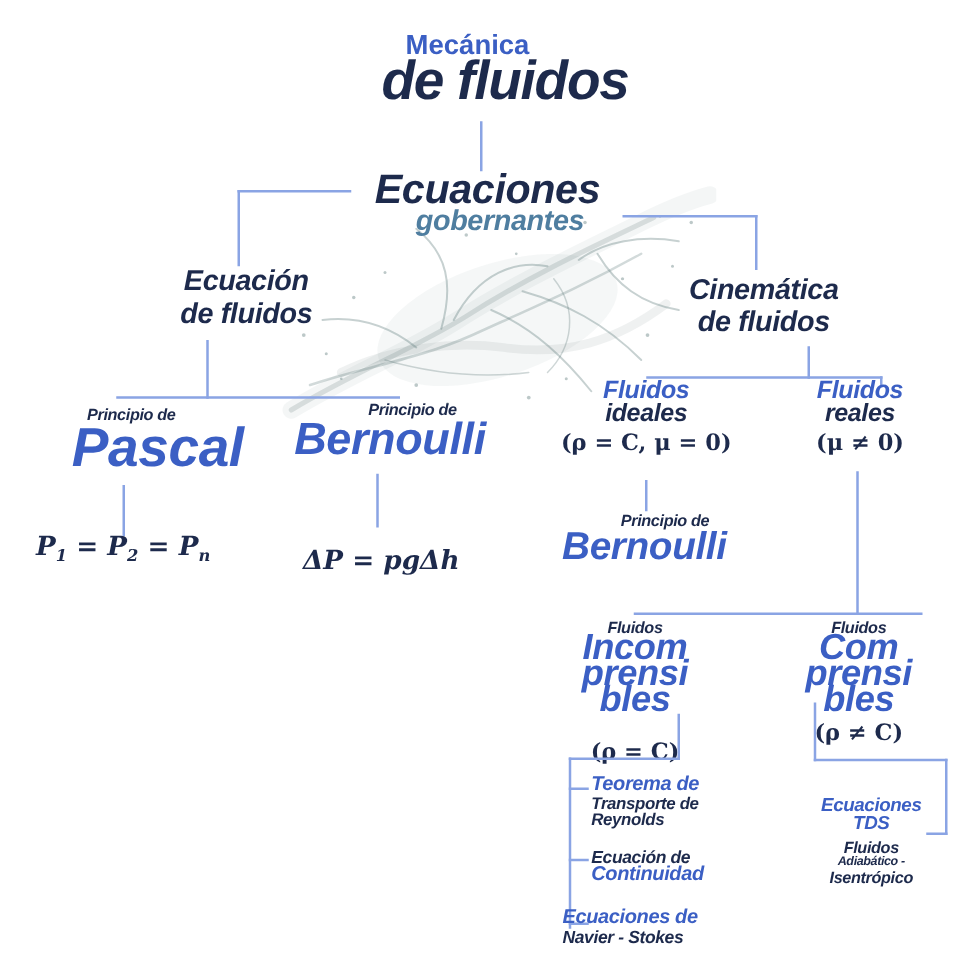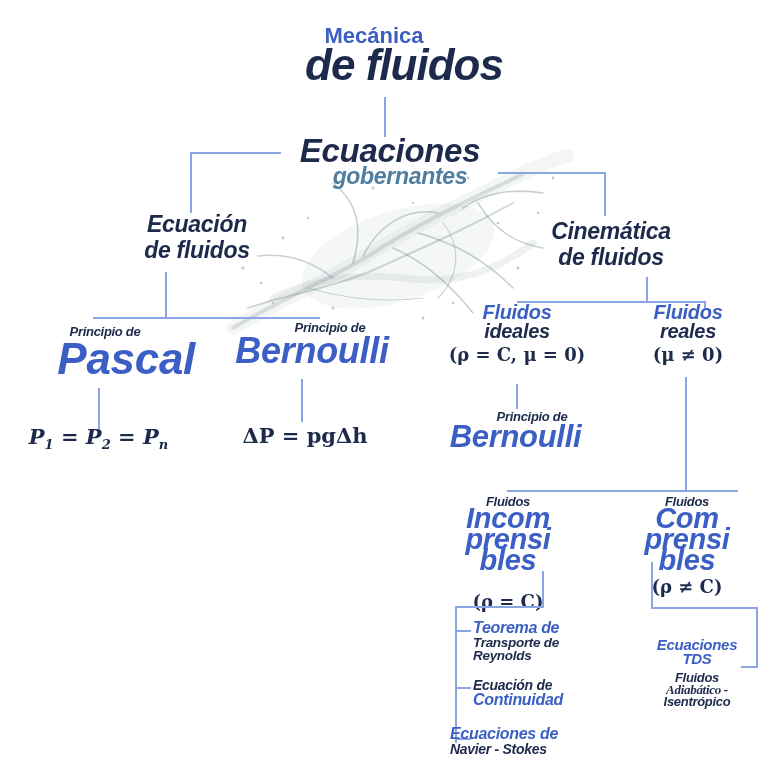--- a/index.html
+++ b/index.html
@@ -97,21 +97,21 @@
   <div class="node navy it eyebrow" style="left:45px;top:325px;width:120px;">Principio de</div>
   <div class="node blue it" style="left:15px;top:334px;width:180px;font-size:44px;text-align:right;">Pascal</div>
   <div class="line vl" style="left:98px;top:388px;height:41px;"></div>
   <div class="node serif" style="left:16px;top:424px;width:165px;font-size:21px;font-style:italic;">
     <span>P</span><sub>1</sub><span> = </span><span>P</span><sub>2</sub><span> = </span><span>P</span><sub>n</sub>
   </div>
 
   <div class="node navy it eyebrow" style="left:270px;top:321px;width:120px;">Principio de</div>
   <div class="node blue it" style="left:212px;top:330px;width:200px;font-size:36px;">Bernoulli</div>
   <div class="line vl" style="left:301px;top:379px;height:43px;"></div>
-  <div class="node serif" style="left:225px;top:423px;width:160px;font-size:21px;">ΔP = pgΔh</div>
+  <div class="node serif" style="left:225px;top:435px;width:160px;font-size:21px;font-style:italic;">ΔP = pgΔh</div>
 
   <div class="node navy it" style="left:531px;top:218px;width:160px;font-size:23px;line-height:26px;text-align:center;">
     <div>Cinemática</div>
     <div>de fluidos</div>
   </div>
 
   <div class="line vl" style="left:646px;top:277px;height:26px;"></div>
   <div class="line hl" style="left:517px;top:301px;width:189px;"></div>
   <div class="line vl" style="left:704px;top:301px;height:9px;"></div>
 
@@ -173,17 +173,17 @@
 
   <div class="line vl" style="left:651px;top:562px;height:47px;"></div>
   <div class="line hl" style="left:651px;top:607px;width:107px;"></div>
   <div class="line vl" style="left:756px;top:607px;height:61px;"></div>
   <div class="line hl" style="left:741px;top:666px;width:17px;"></div>
 
   <div class="node" style="left:637px;top:638px;width:120px;">
     <div class="blue it" style="font-size:15px;line-height:14px;">Ecuaciones</div>
     <div class="blue it" style="font-size:15px;line-height:14px;">TDS</div>
     <div class="navy it" style="font-size:13px;line-height:12px;margin-top:6px;">Fluidos</div>
-    <div class="navy it" style="font-size:13px;line-height:12px;font-family:Liberation Serif, serif;">Adiabático -</div>
+    <div class="navy it" style="font-size:10px;line-height:12px;">Adiabático -</div>
     <div class="navy it" style="font-size:13px;line-height:12px;">Isentrópico</div>
   </div>
 
 </div>
 
 </body></html>

